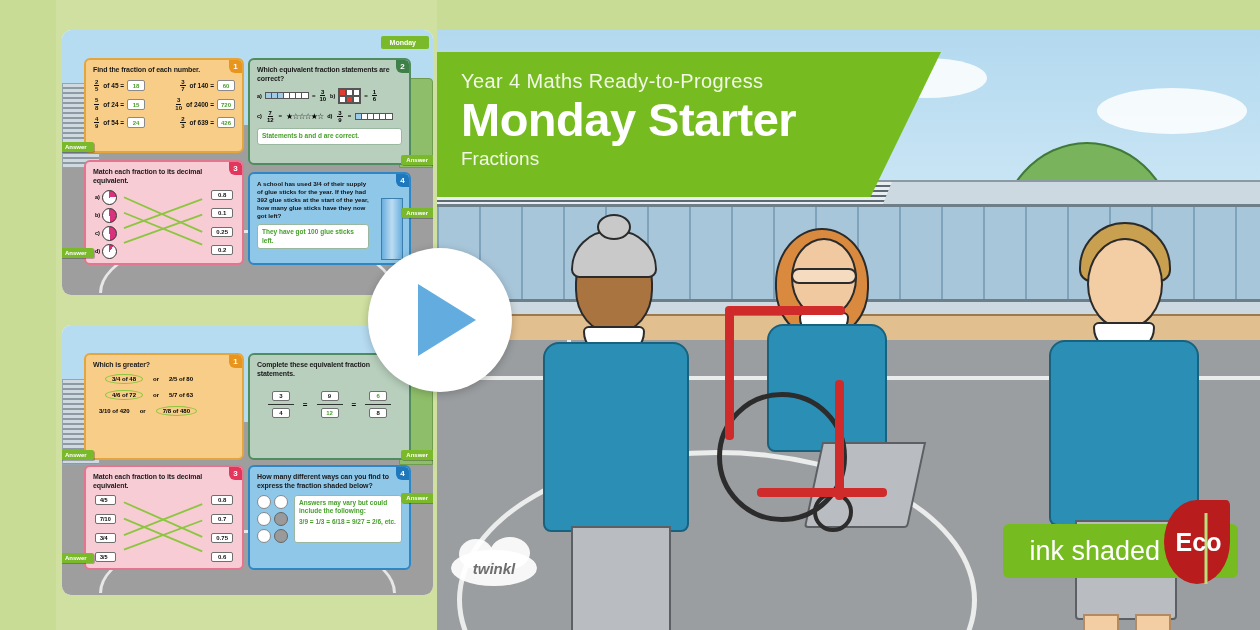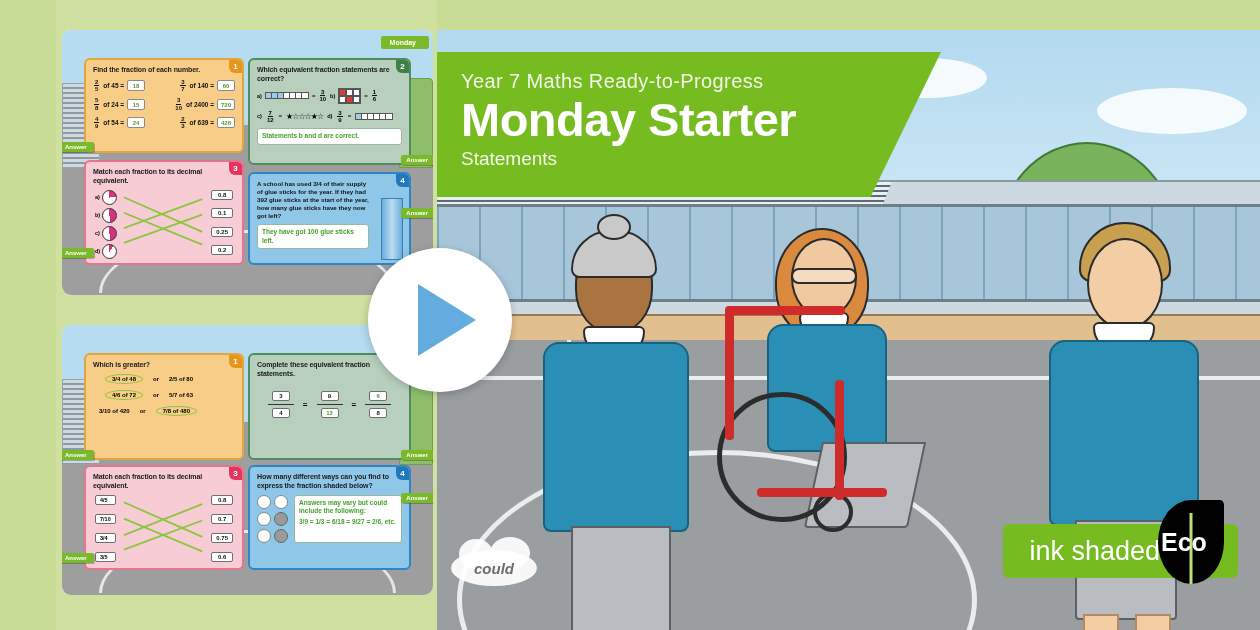--- a/index.html
+++ b/index.html
@@ -167,24 +167,24 @@
   .twinkl:before { width: 34px; height: 30px; left: 8px; top: -11px; }
   .twinkl:after  { width: 40px; height: 32px; right: 7px; top: -13px; }
 
   
   .eco {
     position: absolute; right: 22px; bottom: 52px; height: 54px;
     background: #76bc21; border-radius: 6px; padding: 0 78px 0 26px;
     display: flex; align-items: center; color: #fff; font-size: 27px;
   }
   .leaf {
-    position: absolute; right: 14px; bottom: -6px; width: 66px; height: 84px;
-    background: #000000; border-radius: 50% 6% 50% 50%;
+    position: absolute; right: 8px; bottom: -6px; width: 66px; height: 84px;
+    background: #b91c1c; border-radius: 50% 6% 50% 50%;
     transform: rotate(0deg);
-    display: flex; align-items: center; 
+    display: flex; align-items: center; justify-content: center;
   }
   .leaf-vein { position: absolute; left: 50%; top: 8%; width: 3px; height: 84%; background: #b9e07a; transform: translateX(-50%); }
   .leaf span { position: relative; font-size: 25px; font-weight: bold; color: #fff; }
 
   
   .play-btn {
     position: absolute; left: 368px; top: 248px; width: 144px; height: 144px;
     border-radius: 50%; background: #fff; box-shadow: 0 2px 9px rgba(0,0,0,.22);
     display: flex; align-items: center; justify-content: center; cursor: pointer;
   }
@@ -526,27 +526,27 @@
       <div style="position:absolute;left:44px;top:0;width:92px;height:60px;background:#c9a04f;border:2px solid #2b2b2b;border-radius:46px 46px 12px 12px;"></div>
       <div class="head" style="left:52px; top:16px; width:76px; height:92px; background:#f3cda3;"></div>
       <div class="collar" style="left:58px; top:100px; width:62px; height:30px; border-radius:6px 6px 26px 26px;"></div>
       <div class="torso" style="left:14px; top:118px; width:150px; height:186px;"></div>
       <div class="leg" style="left:40px; top:298px; width:102px; height:100px;"></div>
       <div class="leg" style="left:48px; top:392px; width:36px; height:60px; background:#f3cda3; border-color:#b48a63;"></div>
       <div class="leg" style="left:100px; top:392px; width:36px; height:60px; background:#f3cda3; border-color:#b48a63;"></div>
     </div>
 
     <div class="banner">
-      <div class="kicker">Year 7 Maths Ready-to-Progress</div>
+      <div class="kicker">Year 4 Maths Ready-to-Progress</div>
       <div class="main-title">Monday Starter</div>
-      <div class="subtitle">Statements</div>
+      <div class="subtitle">Fractions</div>
     </div>
 
     <div class="twinkl">
-      <span style="position:relative;z-index:2">could</span>
+      <span style="position:relative;z-index:2">twinkl</span>
     </div>
 
     <div class="eco">
       <span>ink shaded</span>
       <span class="leaf">
         <span class="leaf-vein"></span>
         <span>Eco</span>
       </span>
     </div>
   </div>

